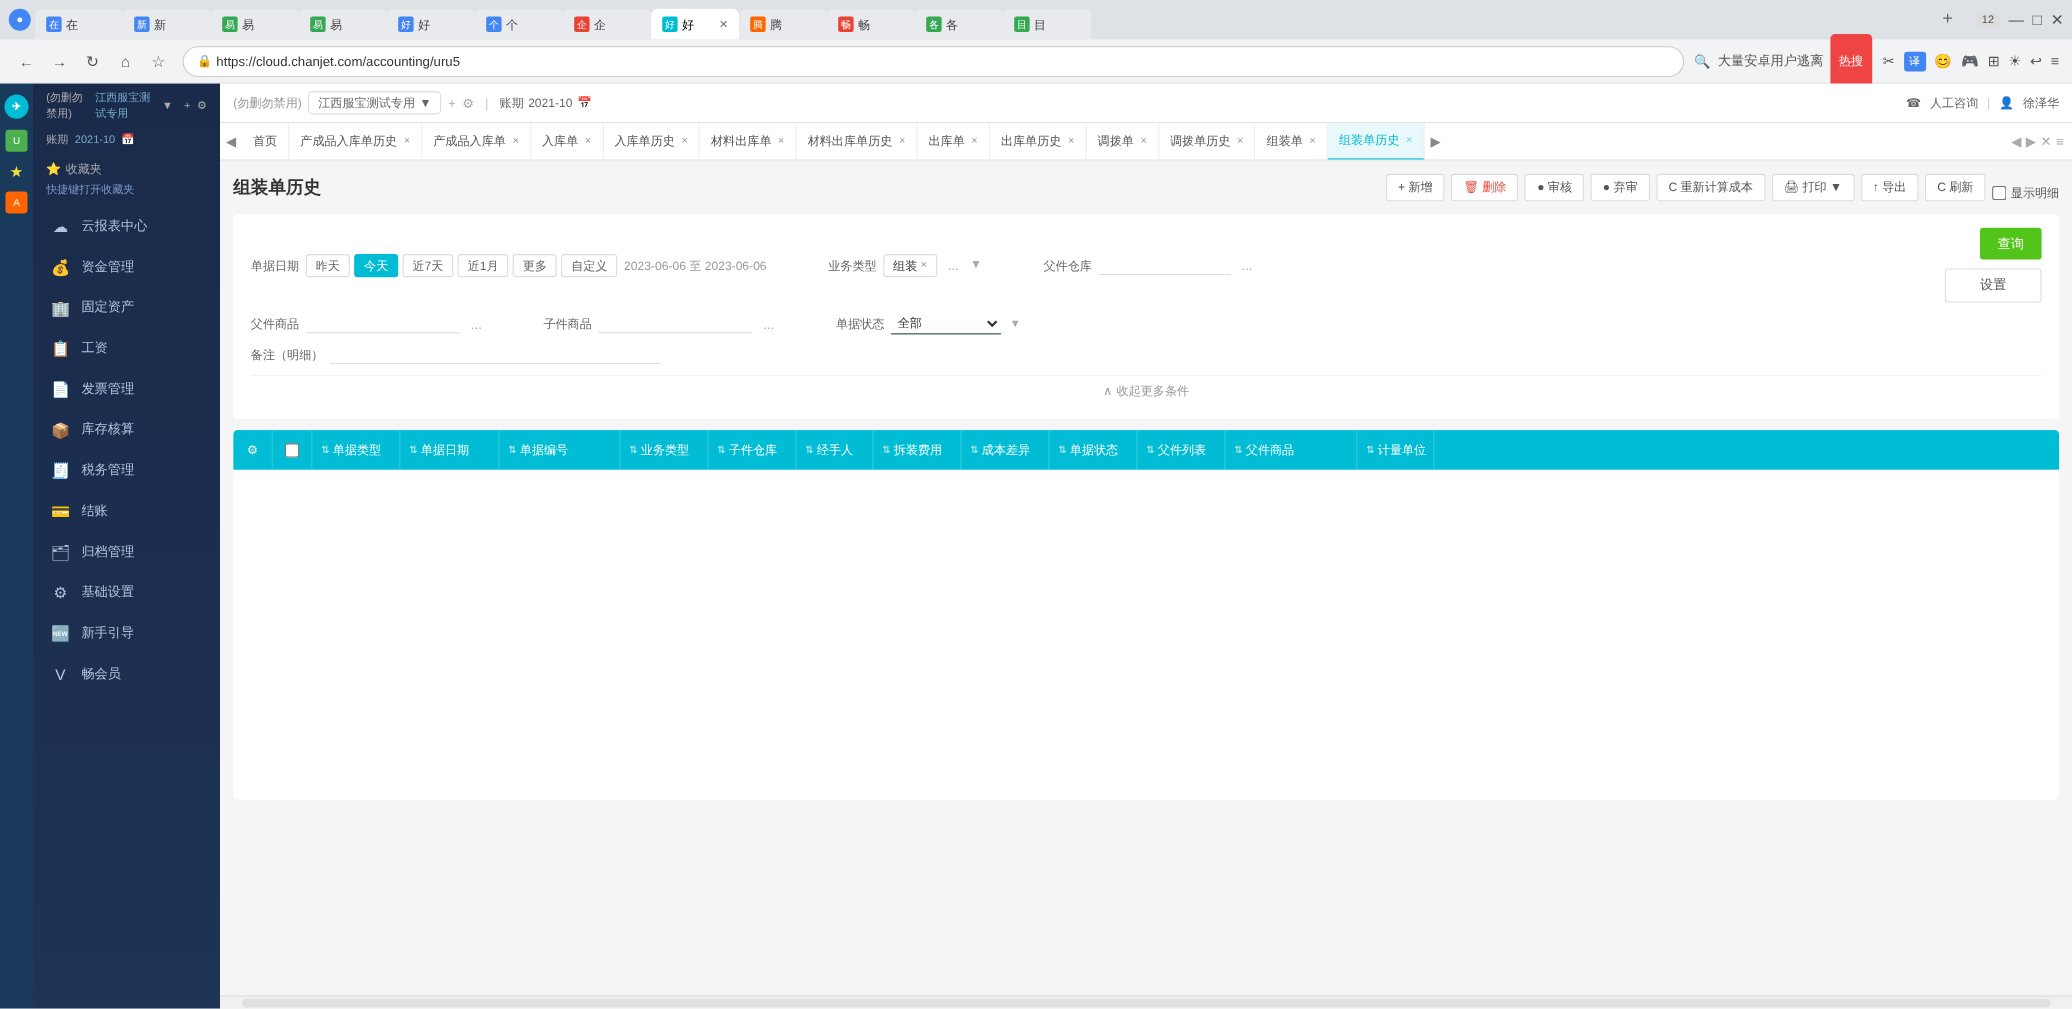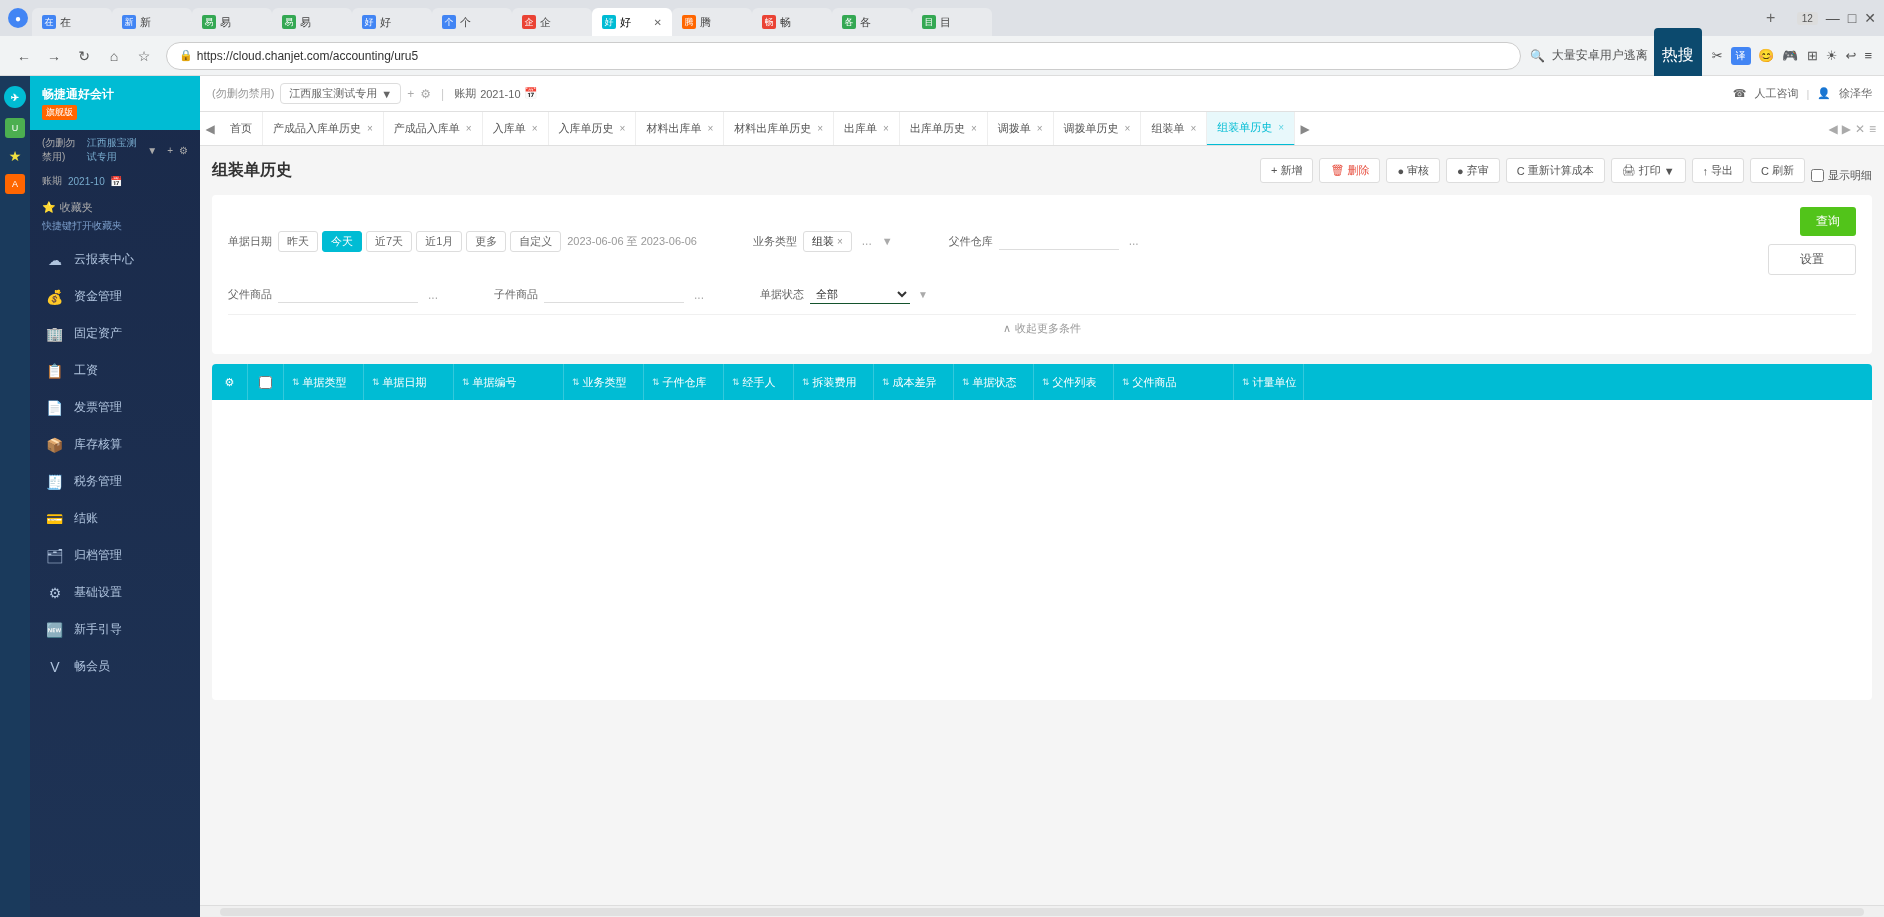--- a/index.html
+++ b/index.html
@@ -16,21 +16,21 @@
     .browser-win-controls { display: flex; gap: 8px; align-items: center; margin-left: 8px; }
     .browser-win-controls span { font-size: 14px; color: #555; cursor: pointer; }
 
     
     .browser-addressbar { background: #f1f3f4; height: 40px; display: flex; align-items: center; padding: 0 12px; gap: 10px; border-bottom: 1px solid #ddd; }
     .nav-btns { display: flex; gap: 6px; }
     .nav-btn { width: 24px; height: 24px; display: flex; align-items: center; justify-content: center; color: #555; font-size: 14px; cursor: pointer; border-radius: 50%; }
     .address-bar { flex: 1; background: #fff; border: 1px solid #ccc; border-radius: 20px; height: 28px; display: flex; align-items: center; padding: 0 12px; font-size: 12px; color: #333; }
     .address-bar .lock-icon { color: #4caf50; margin-right: 4px; font-size: 11px; }
     .search-area { display: flex; align-items: center; gap: 6px; color: #555; font-size: 12px; }
-    .hot-btn { background: #0c4a6e; color: white; padding: 17px 8px; border-radius: 4px; font-size: 16px; }
+    .hot-btn { background: #ef4444; color: white; padding: 17px 8px; border-radius: 4px; font-size: 11px; }
     .toolbar-icons { display: flex; gap: 8px; align-items: center; color: #555; font-size: 13px; }
 
     
     .app-layout { display: flex; height: calc(917px - 76px); }
 
     
     .sidebar { width: 170px; background: linear-gradient(180deg, #1a2a4a 0%, #1e3355 100%); display: flex; flex-direction: column; flex-shrink: 0; }
     .sidebar-header { background: #00bcd4; padding: 10px 12px; display: flex; align-items: center; gap: 8px; }
     .favorites-section { padding: 8px 12px; }
     .favorites-title { color: #aaa; font-size: 11px; display: flex; align-items: center; gap: 4px; }
@@ -195,26 +195,20 @@
 <div class="app-layout">
 
   <div style="width:30px;background:#1a3a5c;display:flex;flex-direction:column;align-items:center;padding-top:10px;gap:10px;">
     <div style="width:22px;height:22px;background:#00bcd4;border-radius:50%;display:flex;align-items:center;justify-content:center;color:white;font-size:10px;font-weight:bold;">✈</div>
     <div style="width:20px;height:20px;background:#4caf50;border-radius:3px;display:flex;align-items:center;justify-content:center;color:white;font-size:9px;">U</div>
     <div style="color:#f0e040;font-size:14px;">★</div>
     <div style="width:20px;height:20px;background:#ff6600;border-radius:3px;display:flex;align-items:center;justify-content:center;color:white;font-size:9px;">A</div>
   </div>
 
   <div class="sidebar">
-    <div class="sidebar-header">
-      <div>
-        <div style="color:white;font-size:12px;font-weight:bold;">畅捷通好会计</div>
-        <div style="background:#ff6600;color:white;font-size:9px;padding:1px 4px;border-radius:2px;display:inline-block;margin-top:2px;">旗舰版</div>
-      </div>
-    </div>
 
     <div style="padding:6px 12px;display:flex;align-items:center;gap:6px;">
       <span style="font-size:10px;color:#aaa;">(勿删勿禁用)</span>
       <span style="font-size:10px;color:#7ac;cursor:pointer;">江西服宝测试专用</span>
       <span style="color:#aaa;font-size:10px;">▼</span>
       <span style="color:#aaa;font-size:10px;margin-left:4px;">+</span>
       <span style="color:#aaa;font-size:10px;">⚙</span>
     </div>
 
     <div style="padding:4px 12px;display:flex;align-items:center;gap:6px;">
@@ -468,20 +462,26 @@
             <span class="filter-label">单据状态</span>
             <select class="filter-dropdown" style="border:none;border-bottom:1px solid #14532d;padding:2px;font-size:11px;min-width:100px;">
               <option>全部</option>
               <option>已审核</option>
               <option>未审核</option>
             </select>
             <span style="color:#aaa;font-size:10px;margin-left:2px;">▼</span>
           </div>
         </div>
 
+        <div class="filter-row">
+          <div class="filter-item">
+            <span class="filter-label">备注（明细）</span>
+            <input class="filter-input" type="text" style="width: 300px;">
+          </div>
+        </div>
 
         <div class="filter-collapse">
           <span>∧</span>
           <span>收起更多条件</span>
         </div>
       </div>
 
       <div class="data-table">
         <div class="table-header">
           <div class="th-cell settings">

